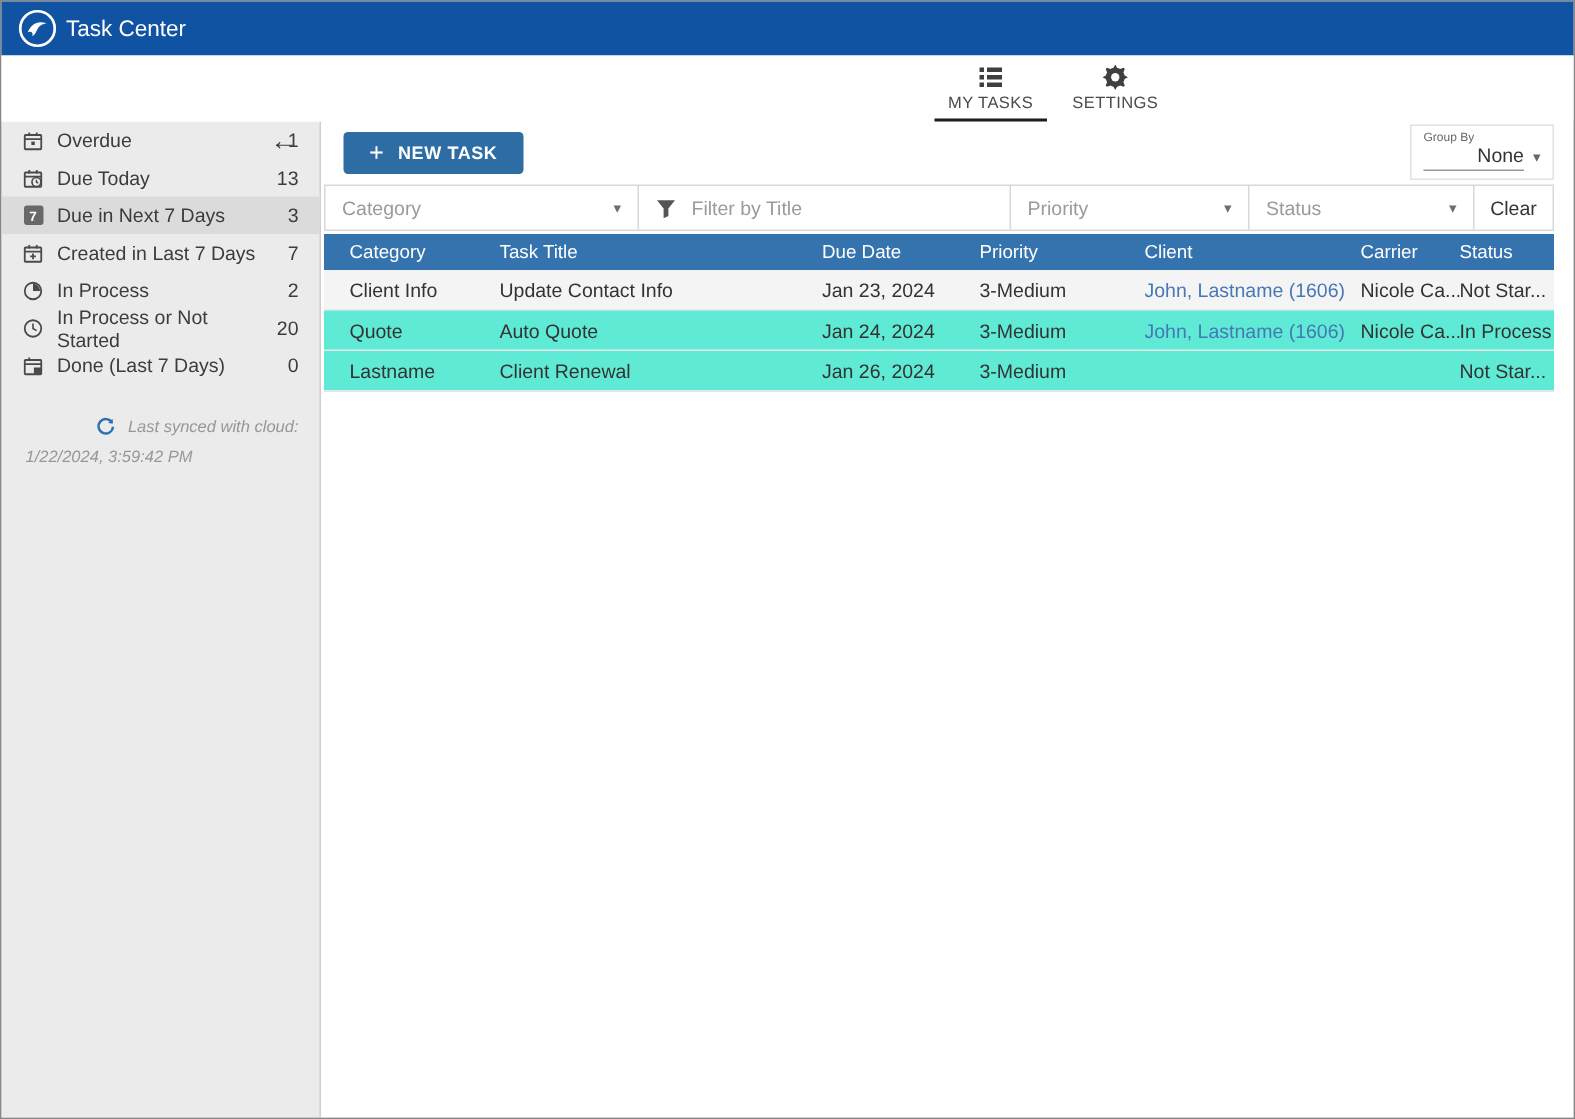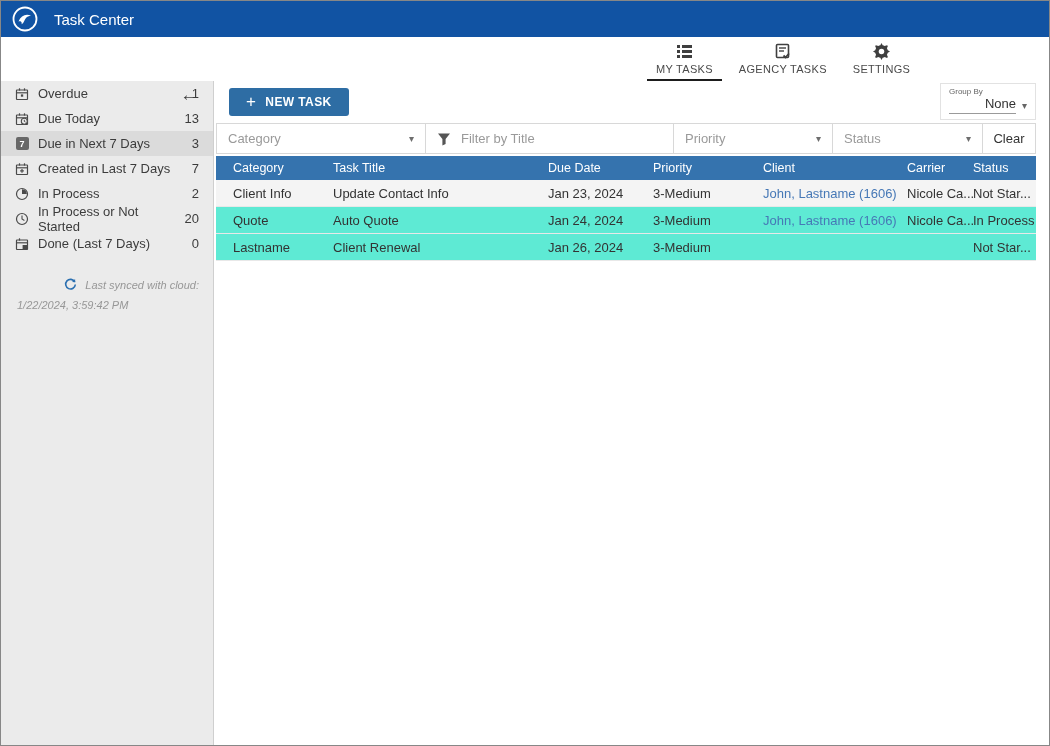--- a/index.html
+++ b/index.html
@@ -2,27 +2,27 @@
 <html><head>
 <meta charset="utf-8">
 <style>
   * { box-sizing: border-box; margin: 0; padding: 0; }
   html, body { width: 1050px; height: 746px; }
   body { font-family: "Liberation Sans", sans-serif; background: #fff; }
 
   .app { width: 1050px; height: 746px; border: 1px solid #878787; display: flex; flex-direction: column; background: #fff; }
 
   
-  .titlebar { height: 36px; background: #1153a3; display: flex; align-items: center; padding: 0 11px; gap: 16px; flex: 0 0 auto; text-align: right; }
+  .titlebar { height: 36px; background: #1153a3; display: flex; align-items: center; padding: 0 11px; gap: 6px; flex: 0 0 auto; text-align: right; }
   .logo { width: 26px; height: 26px; flex: 0 0 auto; }
   .app-title { color: #fff; font-size: 15px; }
 
   
   .tabbar { height: 44px; background: #fff; position: relative; flex: 0 0 auto; }
-  .tabgroup { position: absolute; left: 642px; top: 0; height: 100%; display: flex; text-align: right; }
+  .tabgroup { position: absolute; left: 618px; top: 0; height: 100%; display: flex; text-align: right; }
   .tab { height: 100%; display: flex; flex-direction: column; align-items: center; justify-content: center; gap: 3px; padding: 0 13px; font-size: 11px; letter-spacing: .3px; color: #4a4a4a; position: relative; cursor: pointer; }
   .tab .ticon { width: 17px; height: 17px; display: block; }
   .tab.active::after { content: ""; position: absolute; left: 4px; right: 4px; bottom: 0; height: 2px; background: #1d1d1d; }
 
   
   .bodyrow { flex: 1; display: flex; overflow: hidden; }
 
   
   .sidebar { width: 213px; background: #ebebeb; border-right: 1px solid #cfcfcf; position: relative; flex: 0 0 auto; }
   .collapse-btn { position: absolute; top: 4px; right: 14px; font-size: 19px; color: #3f3f3f; cursor: pointer; line-height: 1; }
@@ -87,29 +87,20 @@
           <rect x="1" y="2" width="3" height="3" fill="#3f3f3f"></rect>
             <rect x="6" y="2" width="10" height="3" fill="#3f3f3f"></rect>
           <rect x="1" y="7" width="3" height="3" fill="#3f3f3f"></rect>
             <rect x="6" y="7" width="10" height="3" fill="#3f3f3f"></rect>
           <rect x="1" y="12" width="3" height="3" fill="#3f3f3f"></rect>
             <rect x="6" y="12" width="10" height="3" fill="#3f3f3f"></rect>
         </svg>
         <span>MY TASKS</span>
       </div>
       <div class="tab">
-        <svg class="ticon" viewBox="0 0 17 17">
-          <rect x="2.5" y="1.5" width="12" height="13" rx="1" fill="none" stroke="#3f3f3f" stroke-width="1.6"></rect>
-          <line x1="5" y1="5" x2="12" y2="5" stroke="#3f3f3f" stroke-width="1.4"></line>
-          <line x1="5" y1="8" x2="10" y2="8" stroke="#3f3f3f" stroke-width="1.4"></line>
-          <path d="M9.5 12.5 l2 2 l3.5 -4" fill="none" stroke="#3f3f3f" stroke-width="1.8"></path>
-        </svg>
-        <span>AGENCY TASKS</span>
-      </div>
-      <div class="tab">
         <svg class="ticon" viewBox="0 0 16 16">
           <path d="M8 0l1.1 2.1a6 6 0 0 1 1.9.8L13.2 2 14 2.8l-.9 2.2a6 6 0 0 1 .8 1.9L16 8l-2.1 1.1a6 6 0 0 1-.8 1.9l.9 2.2-.8.8-2.2-.9a6 6 0 0 1-1.9.8L8 16l-1.1-2.1a6 6 0 0 1-1.9-.8L2.8 14 2 13.2l.9-2.2a6 6 0 0 1-.8-1.9L0 8l2.1-1.1a6 6 0 0 1 .8-1.9L2 2.8 2.8 2l2.2.9a6 6 0 0 1 1.9-.8z" fill="#3f3f3f"></path>
           <circle cx="8" cy="8" r="2.6" fill="#ffffff"></circle>
         </svg>
         <span>SETTINGS</span>
       </div>
     </div>
   </div>
 
   <div class="bodyrow">

